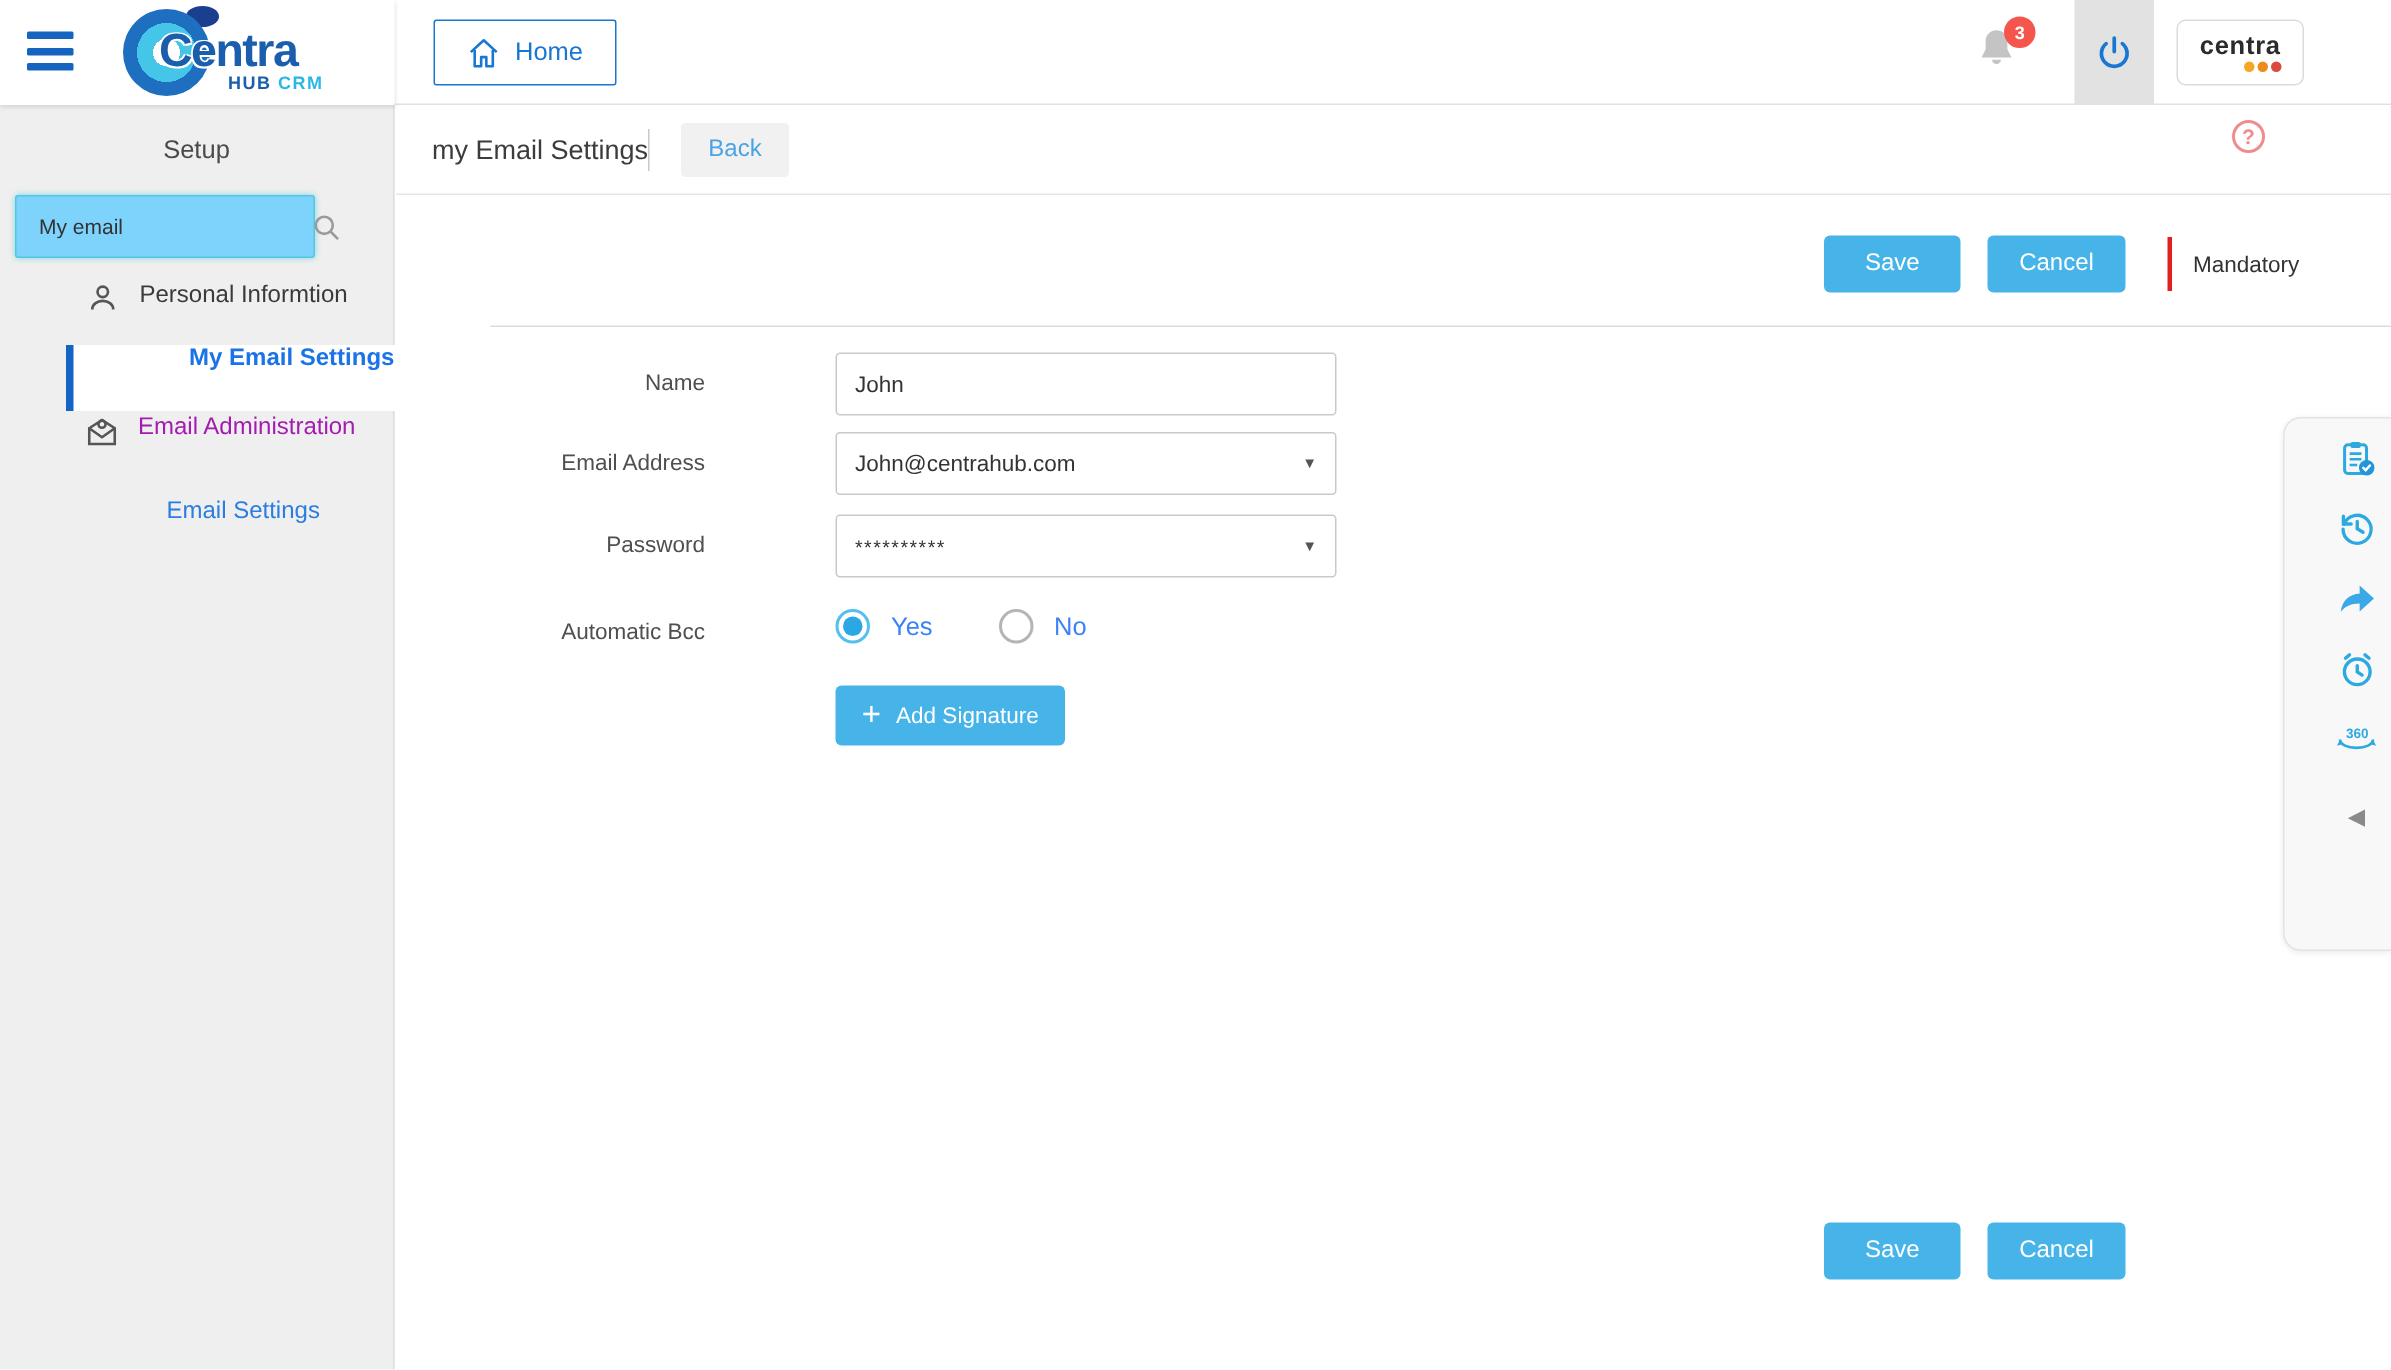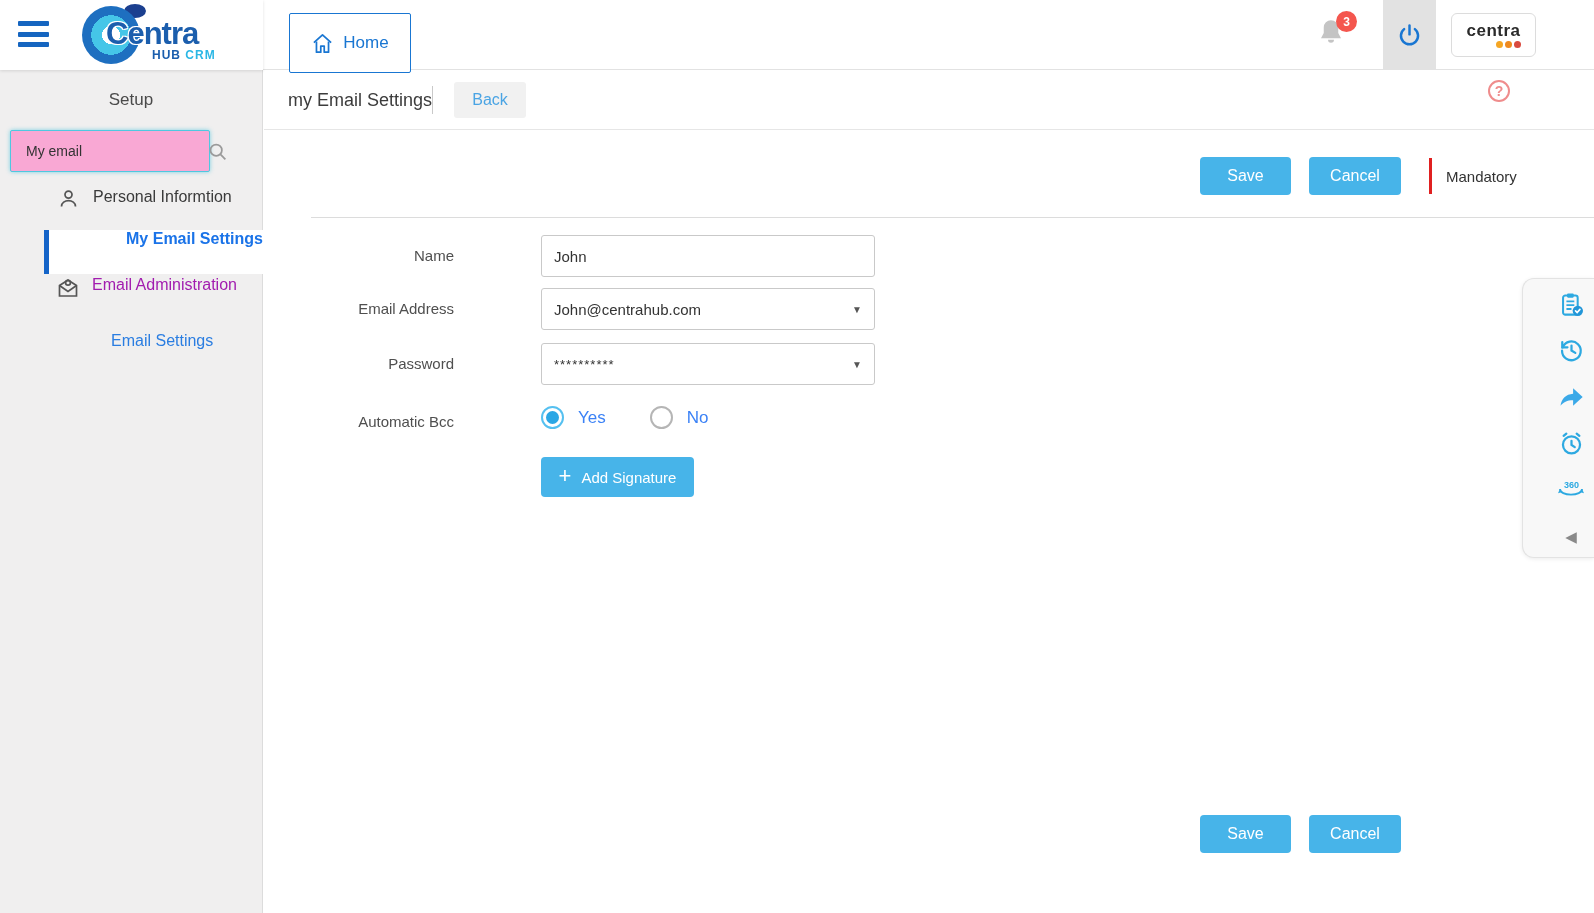--- a/index.html
+++ b/index.html
@@ -13,37 +13,37 @@
   .header-left { position:absolute; left:0; top:0; width:263px; height:70px; background:#fff; box-shadow:0 1px 3px rgba(0,0,0,.12); }
   .hamburger { position:absolute; left:18px; top:21px; width:31px; height:26px; display:flex; flex-direction:column; justify-content:space-between; cursor:pointer; }
   .hamburger span { display:block; height:5px; background:#1565c0; border-radius:1px; }
   .logo { position:absolute; left:78px; top:4px; width:160px; height:62px; }
   .logo-circle { position:absolute; left:4px; top:2px; width:58px; height:58px; border-radius:50%;
     background:radial-gradient(circle at 50% 50%, #ffffff 0 22%, #45c6e8 22% 48%, #1e6fc0 48% 78%, #1b87d8 78%); }
   .logo-cloud { position:absolute; left:46px; top:0px; width:22px; height:14px; border-radius:50%; background:#1b3f8f; }
   .logo-text { position:absolute; left:28px; top:12px; font-size:31px; font-weight:bold; color:#1b5ead; letter-spacing:-1px; text-shadow:-1px -1px 0 #fff,1px -1px 0 #fff,-1px 1px 0 #fff,1px 1px 0 #fff; }
   .logo-sub { position:absolute; left:74px; top:44px; font-size:12px; font-weight:bold; letter-spacing:1px; }
   .logo-sub .hub { color:#1b5ead; } .logo-sub .crm { color:#2bb7e5;text-align:right; }
-  .home-btn { position:absolute; left:289px; top:13px; width:122px; height:60px; border:1px solid #1976d2; border-radius:2px; background:#fff;
+  .home-btn { position:absolute; left:289px; top:13px; width:122px; height:44px; border:1px solid #1976d2; border-radius:2px; background:#fff;
     display:flex; align-items:center; justify-content:center; gap:9px; cursor:pointer; }
   .home-btn span { color:#1976d2; font-size:17px; }
   .bell-wrap { position:absolute; left:1316px; top:16px; width:42px; height:42px; cursor:pointer; }
   .badge { position:absolute; left:20px; top:-5px; min-width:21px; height:21px; border-radius:50%; background:#f4564e; color:#fff;
     font-size:12px; font-weight:bold; display:flex; align-items:center; justify-content:center; z-index:2; }
   .power-btn { position:absolute; left:1383px; top:0; width:53px; height:70px; background:#e2e2e2; display:flex; align-items:center; justify-content:center; cursor:pointer; }
   .account-logo { position:absolute; left:1451px; top:13px; width:85px; height:44px; background:#fff; border:1px solid #dcdcdc; border-radius:6px; }
   .account-logo .txt { position:absolute; left:0; right:0; top:7px; text-align:center; font-size:17px; font-weight:bold; color:#2b2b2b; letter-spacing:.5px; }
   .account-dots { position:absolute; right:14px; top:27px; display:flex; gap:2px; }
   .account-dots i { width:7px; height:7px; border-radius:50%; }
   .account-dots i:nth-child(1){background:#f5a623;} .account-dots i:nth-child(2){background:#ef8a1e;} .account-dots i:nth-child(3){background:#da4a3f;}
 
   
   .sidebar { position:absolute; top:70px; left:0; width:263px; height:843px; background:#f0efef; border-right:1px solid #dcdcdc; }
   .sidebar-title { text-align:center; padding-top:20px; font-size:17px; color:#4a4a4a; }
-  .search-box { position:absolute; left:10px; top:60px; width:200px; height:42px; background:#f9a8d4; border:1px solid #4fc8e0; border-radius:2px;
+  .search-box { position:absolute; left:10px; top:60px; width:200px; height:42px; background:#7dd3fc; border:1px solid #4fc8e0; border-radius:2px;
     box-shadow:0 0 4px rgba(79,200,224,.7); display:flex; align-items:center; }
   .search-box input { flex:1; border:none; outline:none; padding-left:15px; font-size:14px; color:#333; font-family:"Liberation Sans",sans-serif; background:transparent; }
   .search-box .s-icon { width:34px; display:flex; justify-content:center; }
   .nav-item { position:absolute; left:0; width:301px; display:flex; align-items:flex-start; cursor:pointer;margin-left:44px; }
   .nav-personal { top:118px; height:40px; padding-left:14px; gap:14px; }
   .nav-personal .lbl { font-size:16px; color:#3a3a3a; }
   .nav-personal .chev { position:absolute; right:14px; top:11px; }
   .nav-active { top:160px; height:44px; background:#fff; justify-content:center; }
   .nav-active .bar { position:absolute; left:0; top:0; width:5px; height:44px; background:#1464c8; }
   .nav-active .lbl { font-size:16px; font-weight:bold; color:#1a73e8; }
@@ -55,21 +55,21 @@
   
   .main { position:absolute; top:70px; left:264px; width:1330px; height:843px; background:#fff; }
   .titlebar { position:relative; height:60px; border-bottom:1px solid #e6e6e6; }
   .page-title { position:absolute; left:24px; top:20px; font-size:18px; color:#3c3c3c; }
   .title-sep { position:absolute; left:168px; top:16px; height:28px; width:1px; background:#c9c9c9; }
   .back-btn { position:absolute; left:190px; top:12px; width:72px; height:36px; background:#f1f1f1; border:none; border-radius:3px;
     color:#4aa4e4; font-size:16px; cursor:pointer; font-family:"Liberation Sans",sans-serif; }
   .help-icon { position:absolute; left:1224px; top:10px; width:22px; height:22px; border:2px solid #ef8c8c; border-radius:50%;
     color:#ef8c8c; font-size:14px; font-weight:bold; display:flex; align-items:center; justify-content:center; cursor:pointer; }
 
-  .body { position:relative; height:782px; }
+  .body { position:relative; height:782px;margin-left:16px; }
   .btn-blue { background:#47b4e9; color:#fff; border:none; border-radius:4px; font-size:16px; cursor:pointer; font-family:"Liberation Sans",sans-serif; }
   .save-top { position:absolute; left:936px; top:27px; width:91px; height:38px; }
   .cancel-top { position:absolute; left:1045px; top:27px; width:92px; height:38px; }
   .mand-bar { position:absolute; left:1165px; top:28px; width:3px; height:36px; background:#e02020; }
   .mand-label { position:absolute; left:1182px; top:38px; font-size:15px; color:#333; }
   .form-topline { position:absolute; left:47px; top:87px; right:0; height:1px; background:#dcdcdc; }
 
   .f-label { position:absolute; left:0; width:190px; text-align:right; font-size:15px; color:#4f4f4f; }
   .f-input { position:absolute; left:277px; width:334px; height:42px; border:1px solid #c9c9c9; border-radius:3px; background:#fff;
     font-size:15px; color:#333; padding-left:12px; font-family:"Liberation Sans",sans-serif; outline:none; }
@@ -83,21 +83,21 @@
   .radio.checked { border:2px solid #55c0f0; }
   .radio.checked i { width:13px; height:13px; border-radius:50%; background:#2ba7e5; }
   .radio.unchecked { border:2px solid #b5b5b5; }
   .radio-lbl { font-size:17px; color:#3b82f6; margin-right:30px; }
   .add-sig { position:absolute; left:277px; top:327px; width:153px; height:40px; display:flex; align-items:center; justify-content:center; gap:10px; font-size:15px; }
   .add-sig .plus { font-size:22px; font-weight:300; line-height:1; margin-top:-3px; }
   .save-bottom { position:absolute; left:936px; top:685px; width:91px; height:38px; }
   .cancel-bottom { position:absolute; left:1045px; top:685px; width:92px; height:38px; }
 
   
-  .side-toolbar { position:absolute; top:278px; right:0; width:72px; height:280px; background:#f8f8f8; border:1px solid #e3e3e3; border-right:none;
+  .side-toolbar { position:absolute; top:278px; right:0; width:72px; height:356px; background:#f8f8f8; border:1px solid #e3e3e3; border-right:none;
     border-radius:12px 0 0 12px; box-shadow:0 1px 4px rgba(0,0,0,.08); display:flex; flex-direction:column; align-items:flex-end; padding:12px 8px 8px 0; gap:19px; }
   .tb-icon { width:30px; height:28px; display:flex; align-items:center; justify-content:center; cursor:pointer; }
   .collapse { color:#8a8a8a; font-size:15px; margin-top:4px; }
 </style>
 </head>
 <body>
 
 <div class="header">
   <div class="header-left">
     <div class="hamburger">

